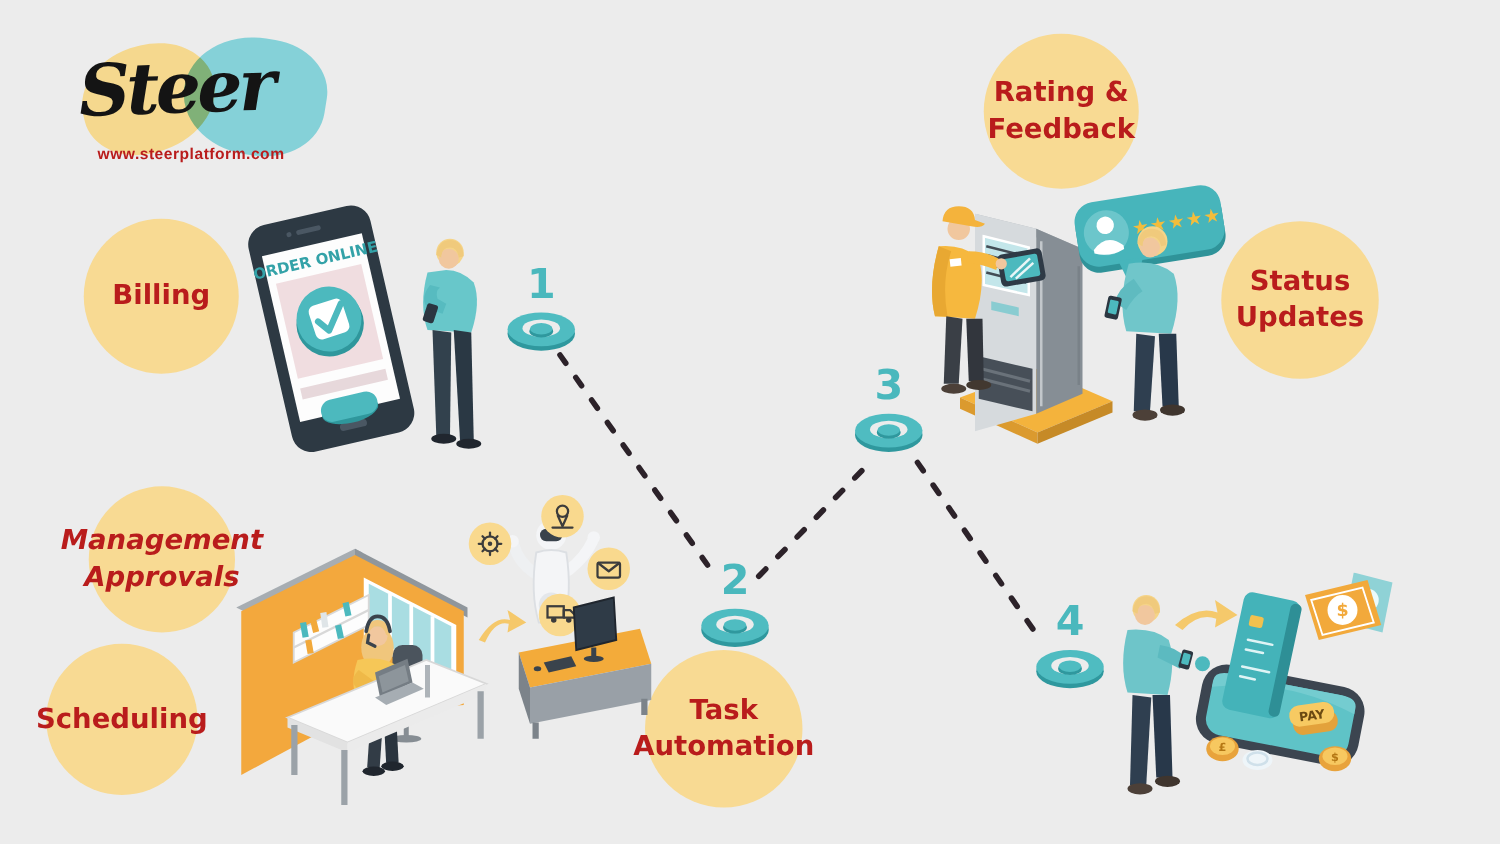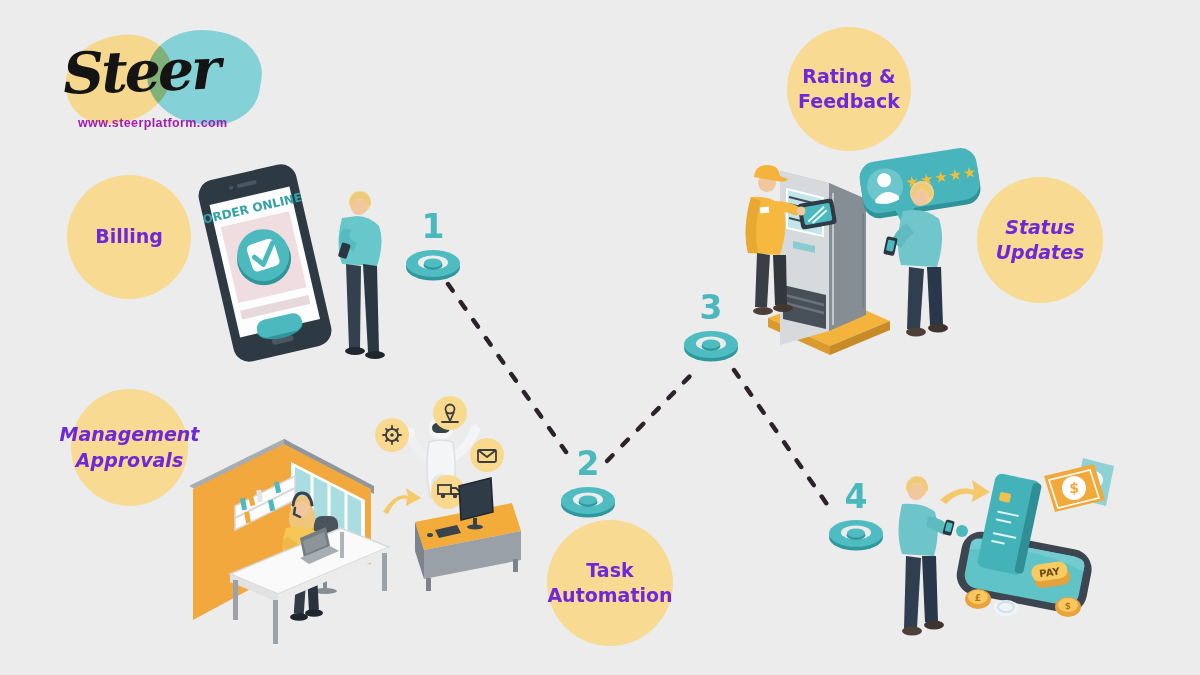--- a/index.html
+++ b/index.html
@@ -10,34 +10,34 @@
   .dash{stroke:#2c2229;stroke-width:4.5;stroke-linecap:round;stroke-dasharray:8 14;}
   
   .logo{position:absolute;left:55px;top:22px;width:230px;height:112px;z-index:3;}
   .blob{position:absolute;border-radius:52% 48% 55% 45%;}
   .blob-yellow{left:10px;top:14px;width:108px;height:86px;background:#f5d88e;transform:rotate(-14deg);}
   .blob-teal{left:92px;top:8px;width:114px;height:94px;background:#85d1d8;transform:rotate(9deg);
              mix-blend-mode:multiply;border-radius:55% 45% 48% 52%;}
   .brand{position:absolute;left:8px;top:14px;width:220px;font-family:"DejaVu Serif",serif;
          font-style:italic;font-weight:bold;font-size:57px;letter-spacing:-3px;color:#141414;
          transform:rotate(-2deg);}
-  .website{position:absolute;left:23px;top:94px;font-size:12.5px;font-weight:bold;color:#a21caf;
+  .website{position:absolute;left:23px;top:94px;font-size:12.5px;font-weight:bold;color:#b91c1c;
            letter-spacing:.4px;}
   
   .bubble{position:absolute;border-radius:50%;background:#f8da93;display:flex;align-items:center;
           justify-content:center;text-align:center;z-index:2;}
-  .bubble-label{font-family:"DejaVu Sans",sans-serif;font-weight:bold;font-size:19px;color:#6d28d9;
+  .bubble-label{font-family:"DejaVu Sans",sans-serif;font-weight:bold;font-size:22px;color:#b91c1c;
                 line-height:1.32;white-space:pre-line;}
   .b-ordering  {left:67px; top:175px;width:124px;height:124px;}
   .b-management{left:71px; top:389px;width:117px;height:117px;font-style:italic;}
   .b-scheduling{left:37px; top:515px;width:121px;height:121px;}
   .b-staff     {left:572px;top:153px;width:122px;height:122px;}
   .b-rating    {left:787px;top:27px; width:124px;height:124px;}
-  .b-status    {left:977px;top:177px;width:126px;height:126px;font-style:italic;}
-  .b-task      {left:547px;top:520px;width:126px;height:126px;text-align:center;}
+  .b-status    {left:977px;top:177px;width:126px;height:126px;}
+  .b-task      {left:516px;top:520px;width:126px;height:126px;text-align:center;}
   .b-billing   {left:1041px;top:389px;width:123px;height:123px;}
   
   .wp{position:absolute;width:70px;text-align:center;z-index:4;}
   .wp-num{font-family:"DejaVu Sans",sans-serif;font-weight:bold;font-size:33px;line-height:34px;
           color:#4ab8bd;}
   .wp-1{left:398px;top:210px;} .wp-2{left:553px;top:447px;}
   .wp-3{left:676px;top:291px;} .wp-4{left:821px;top:480px;}
   
   .ill{position:absolute;z-index:2;}
   .ill-order  {left:190px;top:158px;width:215px;height:210px;}
@@ -63,20 +63,23 @@
     <div class="website">www.steerplatform.com</div>
   </div>
 
   <div class="bubble b-ordering">
     <span class="bubble-label">Billing</span>
   </div>
   <div class="bubble b-management">
     <span class="bubble-label">Management
 Approvals</span>
   </div>
+  <div class="bubble b-scheduling">
+    <span class="bubble-label">Scheduling</span>
+  </div>
   <div class="bubble b-rating">
     <span class="bubble-label">Rating &amp;
 Feedback</span>
   </div>
   <div class="bubble b-status">
     <span class="bubble-label">Status
 Updates</span>
   </div>
   <div class="bubble b-task">
     <span class="bubble-label">Task

